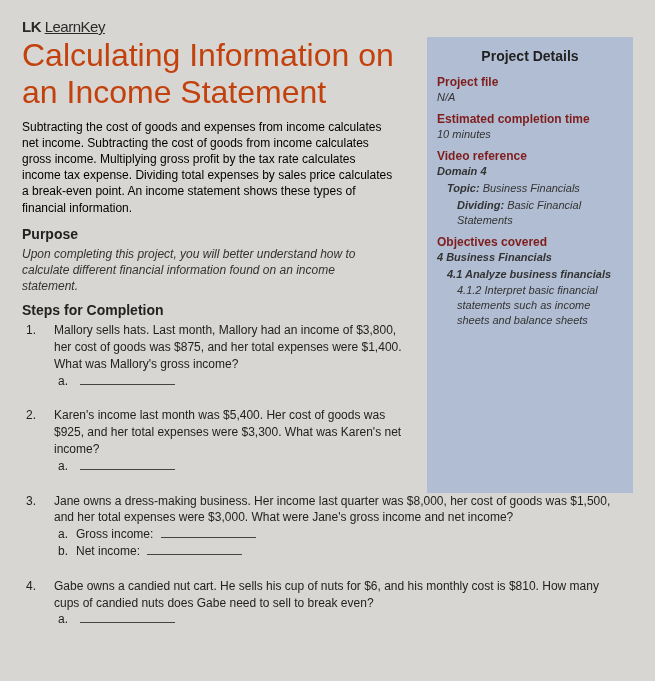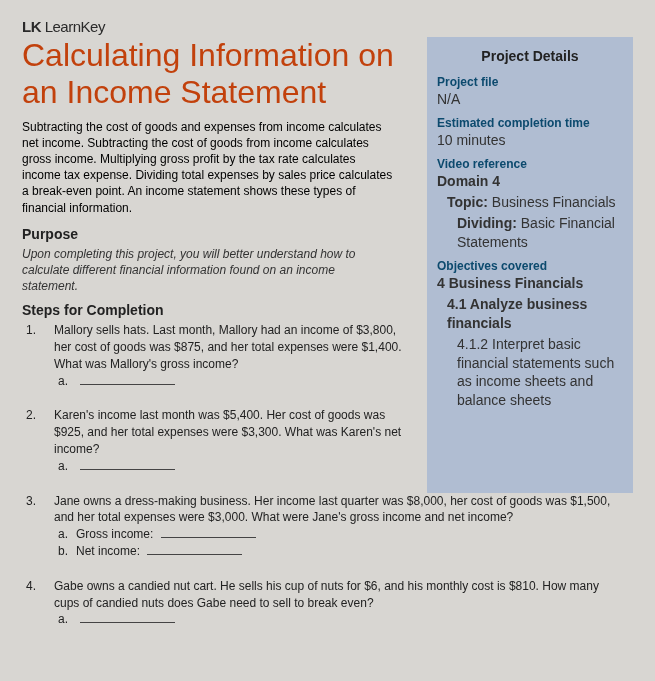--- a/index.html
+++ b/index.html
@@ -10,21 +10,21 @@
       color: #2a2a2a;
       padding: 18px 22px 40px 22px;
     }
     .logo {
       font-size: 15px;
       font-weight: bold;
       letter-spacing: -0.5px;
       margin-bottom: 2px;
     }
     .logo .lk { font-weight: 900; }
-    .logo .learnkey { font-weight: 400; }
+    .logo .learnkey { font-weight: 400; text-decoration: underline; }
     .title-col { flex: 1; }
     h1 {
       font-size: 32px;
       font-weight: 400;
       line-height: 1.15;
       color: #c2410c;
       margin-bottom: 8px;
     }
     .sidebar {
       width: 206px;
@@ -39,26 +39,27 @@
       text-align: center;
       font-weight: bold;
       font-size: 14px;
       margin-bottom: 8px;
       color: #222;
     }
     .sidebar .label {
       font-weight: bold;
       font-size: 12px;
       margin-top: 6px;
-      color: #0c4a6e;
+      color: #7f1d1d;
     }
     .sidebar .val {
-      font-size: 14px;
+      font-size: 11px;
       color: #333;
       margin-bottom: 2px;
+      font-style: italic;
     }
     .sidebar .indent1 { padding-left: 10px; }
     .sidebar .indent2 { padding-left: 20px; }
     .intro {
       font-size: 12px;
       line-height: 1.35;
       color: #000000;
       max-width: 374px;
       margin-bottom: 10px;
     }

